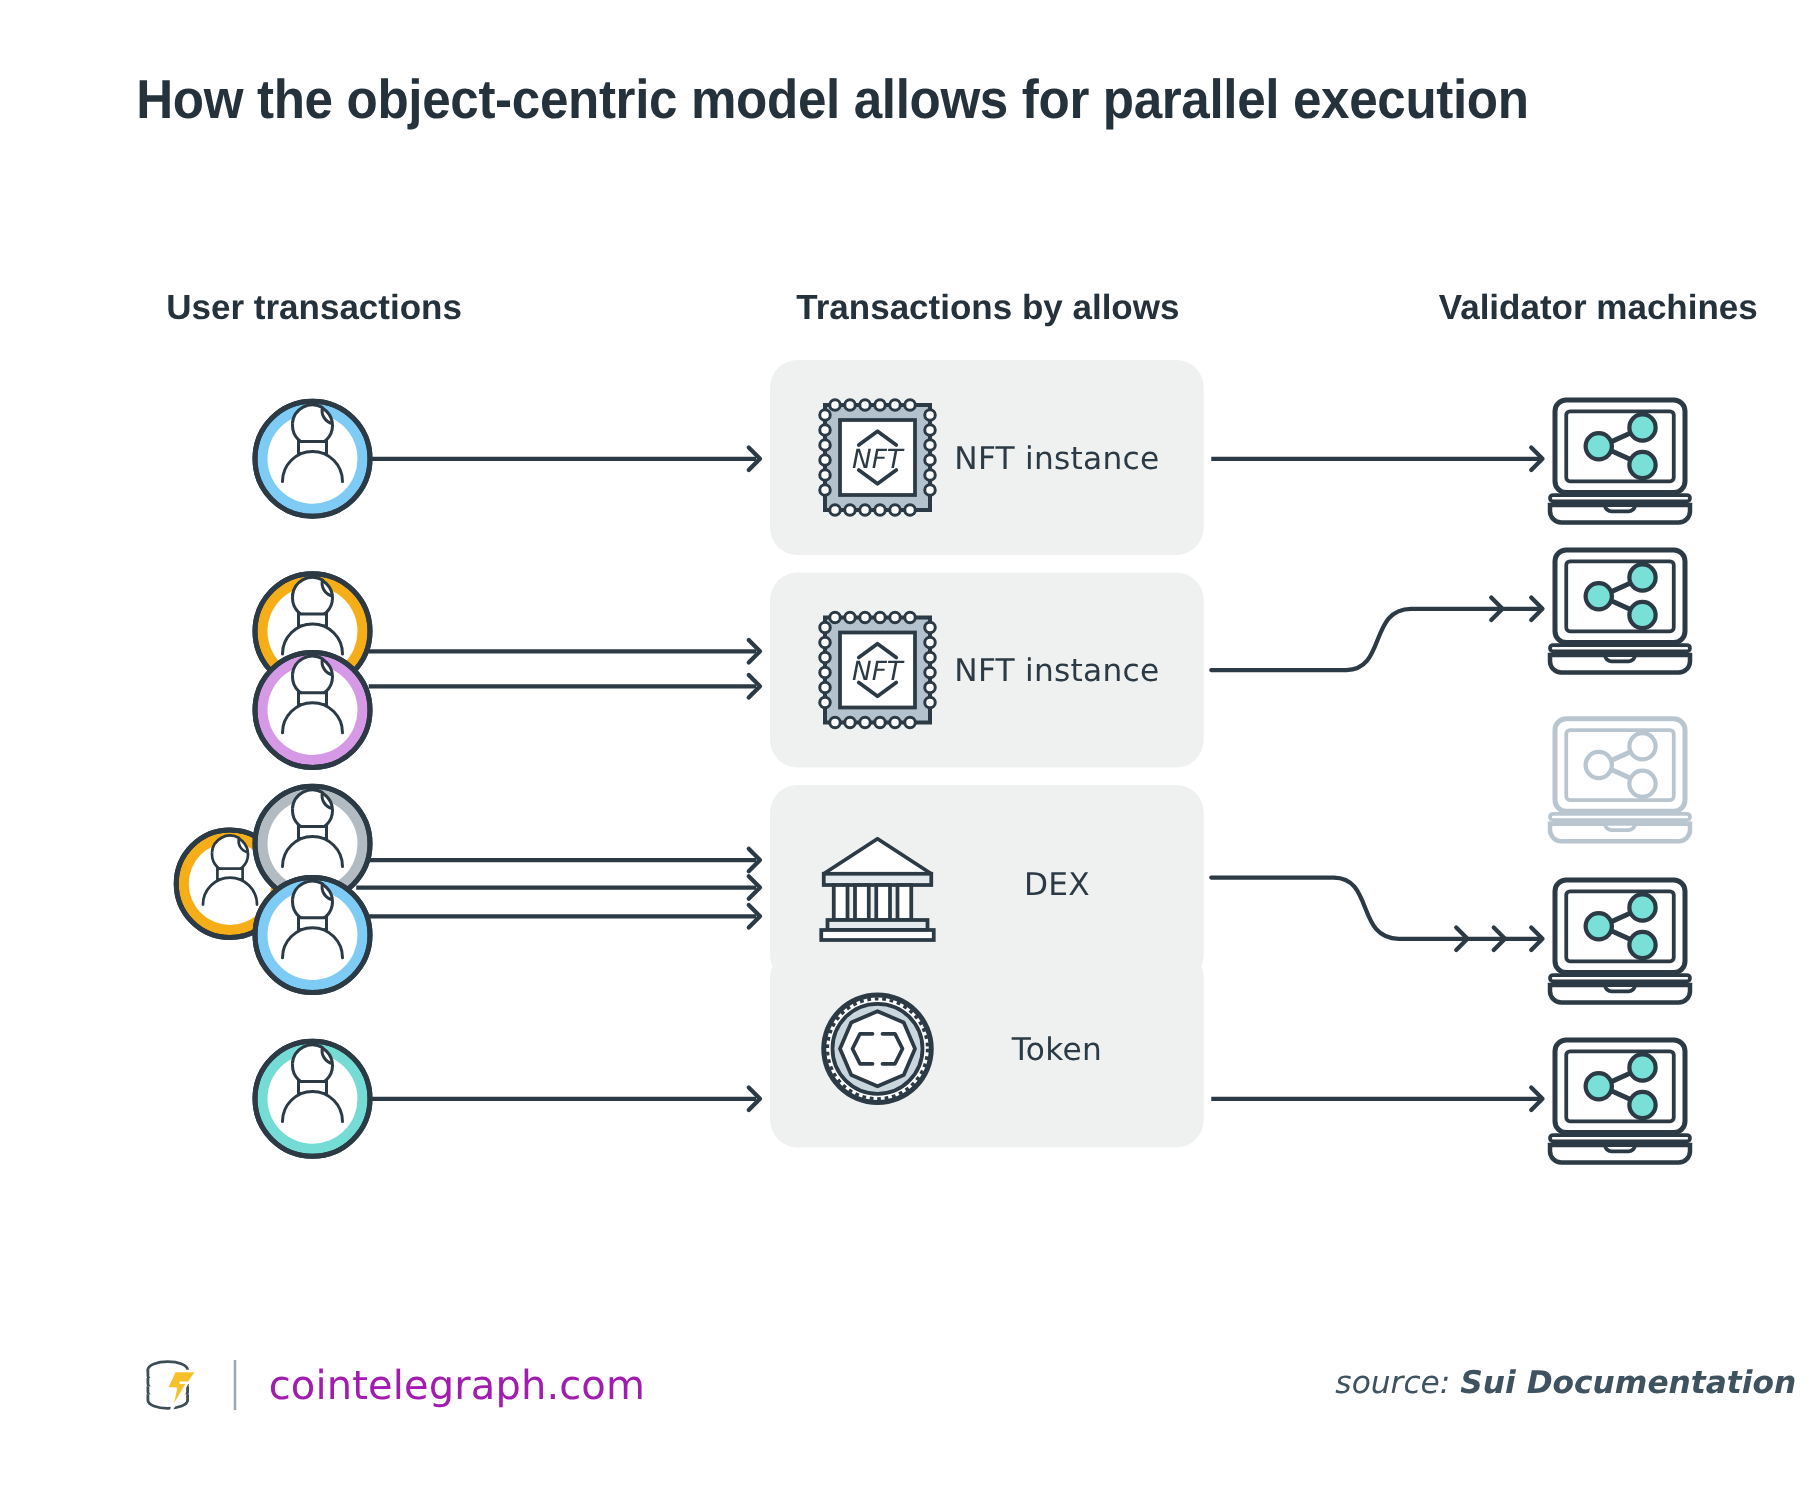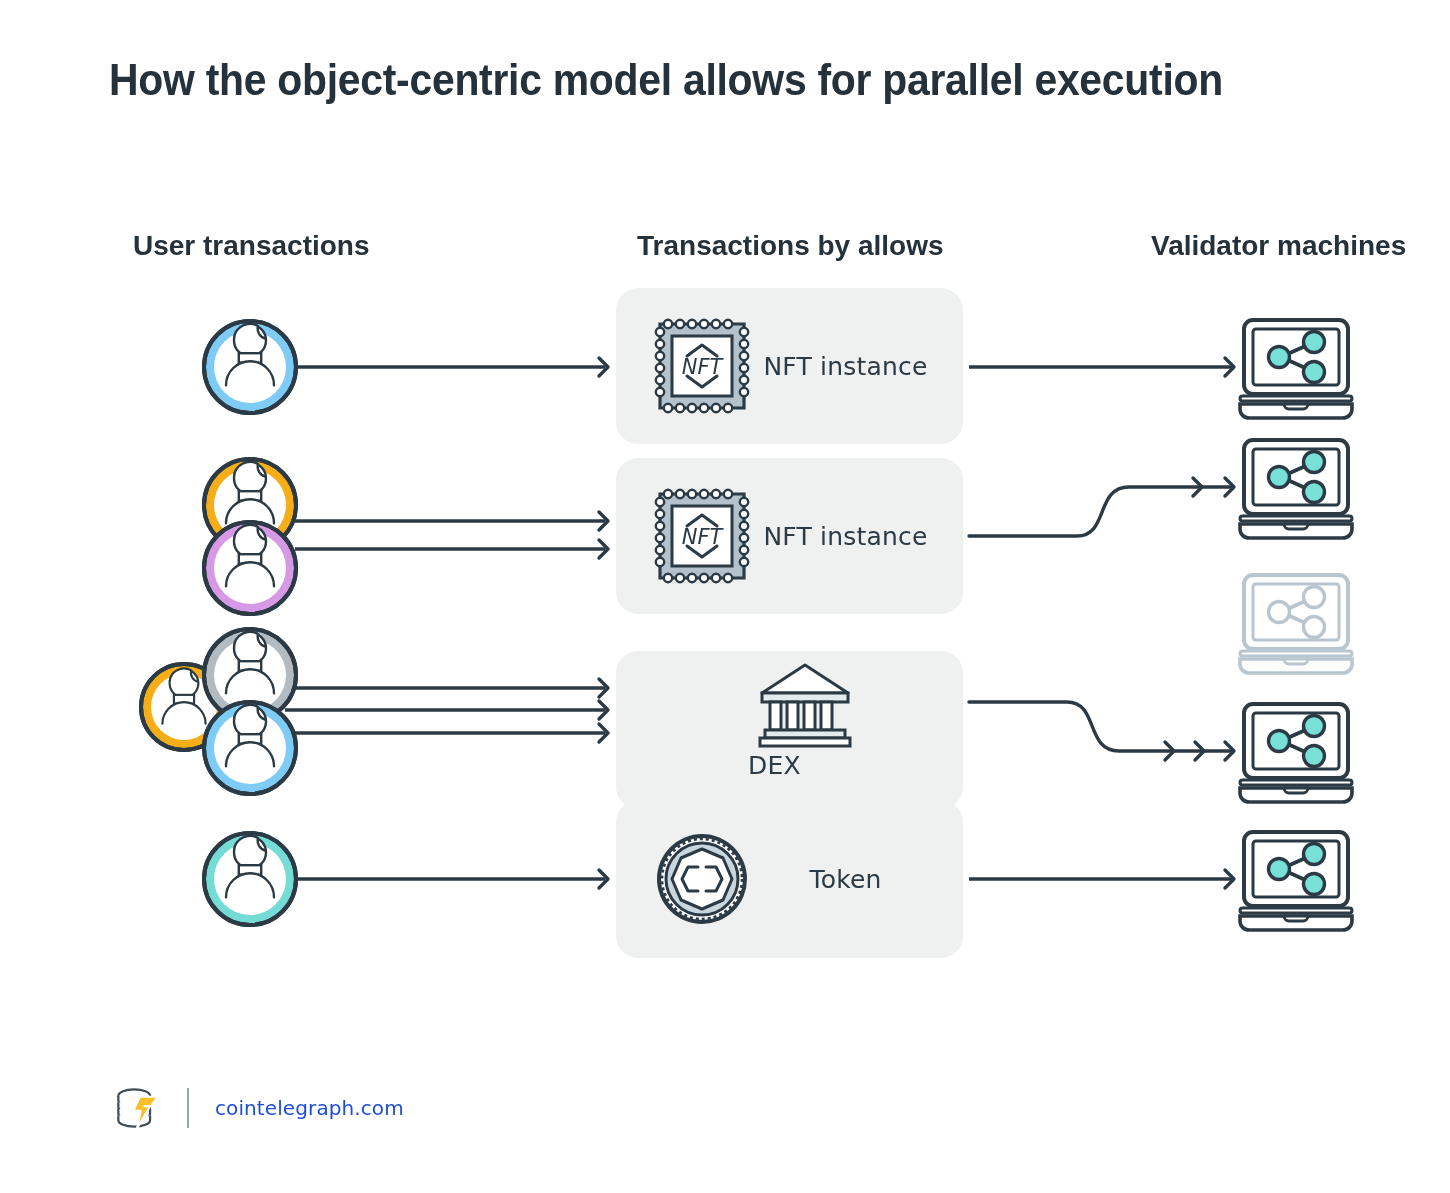--- a/index.html
+++ b/index.html
@@ -78,38 +78,38 @@
     text-align: center;
     font-size: 25px;
     color: #2b3a44;
     font-family: "DejaVu Sans", sans-serif;
     font-weight: 400;
     letter-spacing: 0.2px;
     padding-right: 30px;
   }
   #card0 { top: 288px; height: 156px; }
   #card1 { top: 458px; height: 156px; }
-  #card2 { top: 651px; height: 158px; flex-direction: column; }
-  #card3 { top: 800px; height: 158px; justify-content: space-between; }
+  #card2 { top: 628px; height: 158px; }
+  #card3 { top: 760px; height: 158px; justify-content: space-between; }
   .footer-left {
     position: absolute;
     left: 62px; top: 1080px;
     display: flex;
     align-items: center;
     gap: 0;
   }
   .ct-logo { width: 56px; height: 56px; display: block; }
   .ct-div {
     width: 2px; height: 40px;
     background: #9aa7b0;
     margin: 0 26px 0 22px;
   }
   .ct-text {
-    font-size: 20px;
-    color: #1d4ed8;
+    font-size: 32px;
+    color: #a21caf;
     font-family: "DejaVu Sans", sans-serif;
     letter-spacing: 0.1px;
   }
   .footer-right {
     position: absolute;
     right: 60px; top: 1091px;
     font-size: 25px;
     color: #3f5260;
     font-style: italic;
     font-family: "DejaVu Sans", sans-serif;
@@ -421,14 +421,17 @@
         <path d="M10,24 v5 a17,7 0 0 0 34,0 v-5"></path>
         <path d="M10,31 v5 a17,7 0 0 0 34,0 v-5"></path>
         <path d="M10,38 v5 a17,7 0 0 0 34,0 v-5"></path>
       </g>
       <path d="M24,18 H52 L45,28 H38 L44,28 L30,52 L34,33 H26 L33,18 Z" fill="#f5c02a" stroke="#ffffff" stroke-width="2.2" stroke-linejoin="round"></path>
     </svg>
     <div class="ct-div"></div>
     <div class="ct-text">cointelegraph.com</div>
   </div>
 
+  <div class="footer-right">
+    <span>source: </span><b>Sui Documentation</b>
+  </div>
 
 </div>
 
 </body></html>

